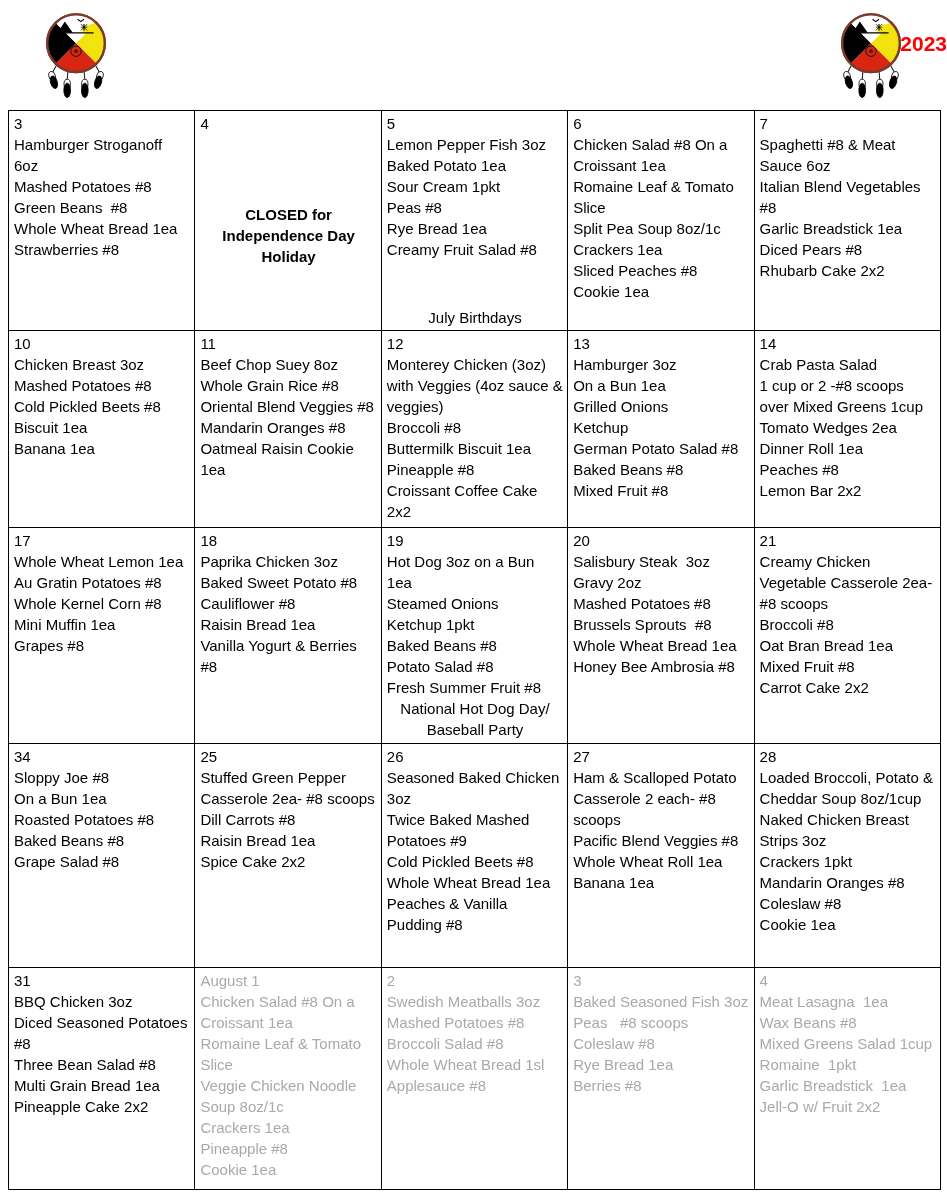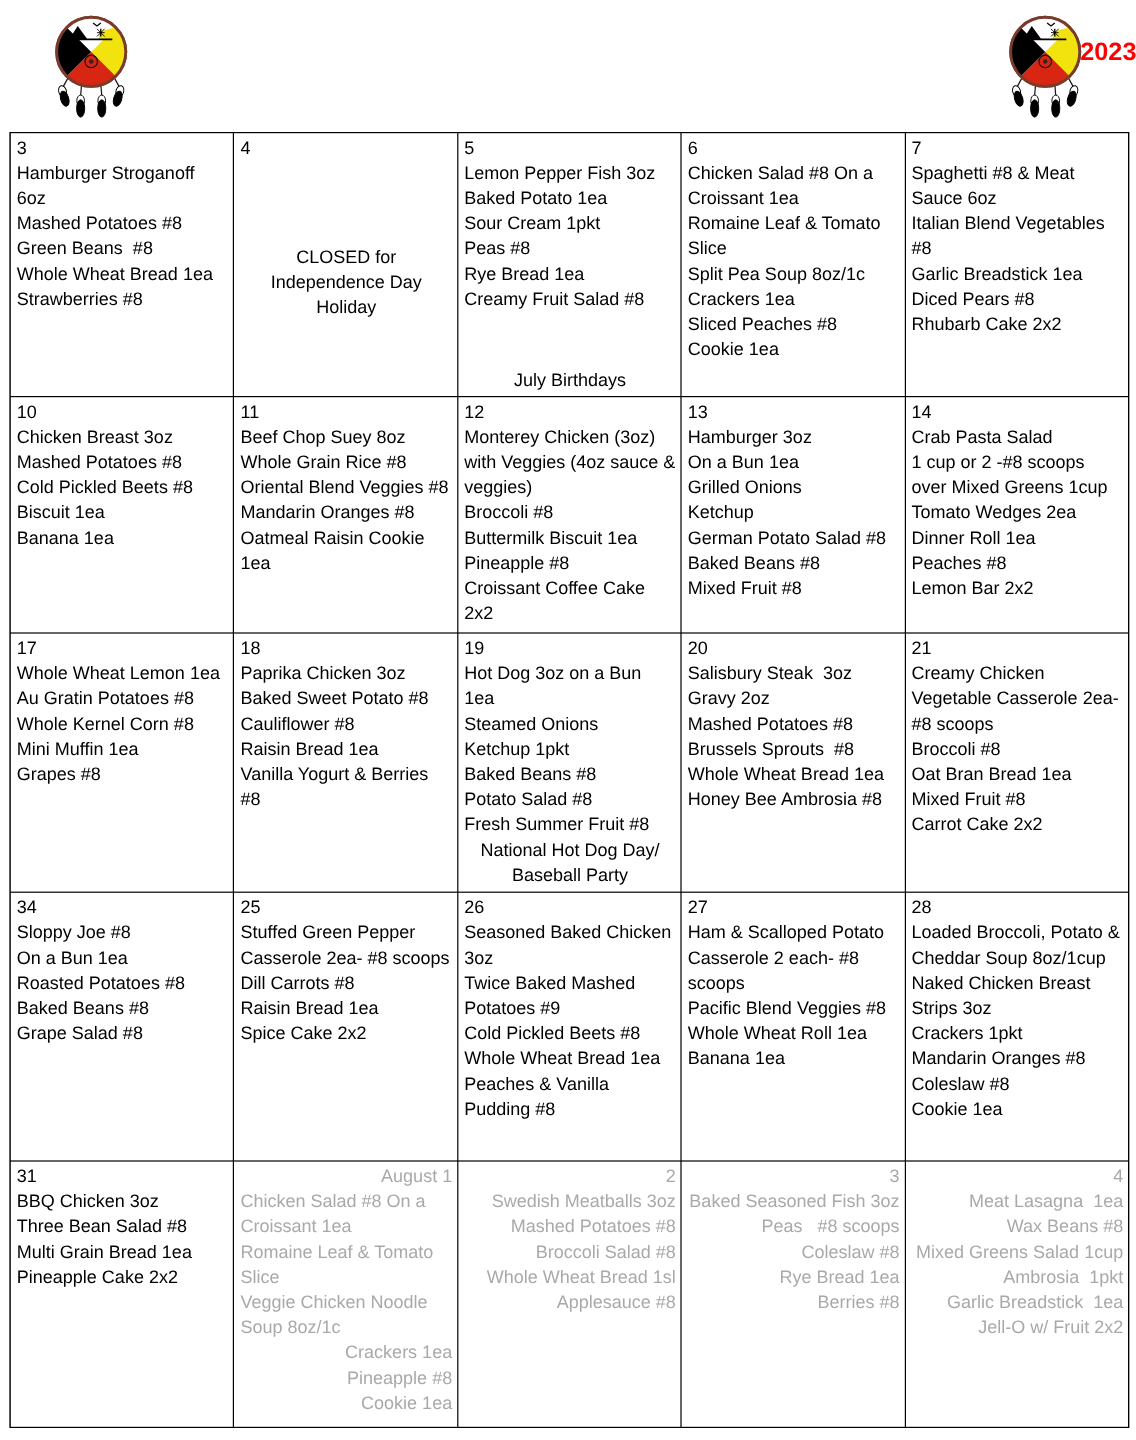--- a/index.html
+++ b/index.html
@@ -31,27 +31,27 @@
   }
   .cell {
     background: #fff;
     padding: 2px 4px 2px 5px;
     font-size: 15px;
     line-height: 21px;
     overflow: hidden;
     display: flex;
     flex-direction: column;
   }
-  .cell.muted { color: #A9A9A9; align-items: flex-end; }
+  .cell.muted { color: #A9A9A9; }
   .day { }
   .item { white-space: pre-wrap; }
   .note { font-weight: normal; text-align: center; }
   .note.bottom { margin-top: auto; }
   .closed {
-    font-weight: normal; text-align: center;
+    font-weight: bold; text-align: center;
     margin-top: 70px; padding: 0 6px;
   }
   svg.hidden-defs { position: absolute; width: 0; height: 0; }
 </style>
 </head>
 <body>
 
 <svg class="hidden-defs" xmlns="http://www.w3.org/2000/svg">
   <symbol id="medicine-wheel" viewBox="0 0 100 120">
 
@@ -271,20 +271,21 @@
   <div class="item">Loaded Broccoli, Potato &amp; Cheddar Soup 8oz/1cup</div>
       <div class="item">Naked Chicken Breast Strips 3oz</div>
       <div class="item">Crackers 1pkt</div>
       <div class="item">Mandarin Oranges #8</div>
       <div class="item">Coleslaw #8</div>
       <div class="item">Cookie 1ea</div>
     </div>
     <div class="cell">
     <div class="day">31</div>
   <div class="item">BBQ Chicken 3oz</div>
+      <div class="item">Diced Seasoned Potatoes #8</div>
       <div class="item">Three Bean Salad #8</div>
       <div class="item">Multi Grain Bread 1ea</div>
       <div class="item">Pineapple Cake 2x2</div>
     </div>
     <div class="cell muted">
     <div class="day">August 1</div>
   <div class="item">Chicken Salad #8 On a Croissant 1ea</div>
       <div class="item">Romaine Leaf &amp; Tomato Slice</div>
       <div class="item">Veggie Chicken Noodle Soup 8oz/1c</div>
       <div class="item">Crackers 1ea</div>
@@ -305,17 +306,17 @@
       <div class="item">Peas   #8 scoops</div>
       <div class="item">Coleslaw #8</div>
       <div class="item">Rye Bread 1ea</div>
       <div class="item">Berries #8</div>
     </div>
     <div class="cell muted">
     <div class="day">4</div>
   <div class="item">Meat Lasagna  1ea</div>
       <div class="item">Wax Beans #8</div>
       <div class="item">Mixed Greens Salad 1cup</div>
-      <div class="item">Ambrosia  1pkt</div>
+      <div class="item">Romaine  1pkt</div>
       <div class="item">Garlic Breadstick  1ea</div>
       <div class="item">Jell-O w/ Fruit 2x2</div>
     </div>
   </div>
 
 </body></html>

